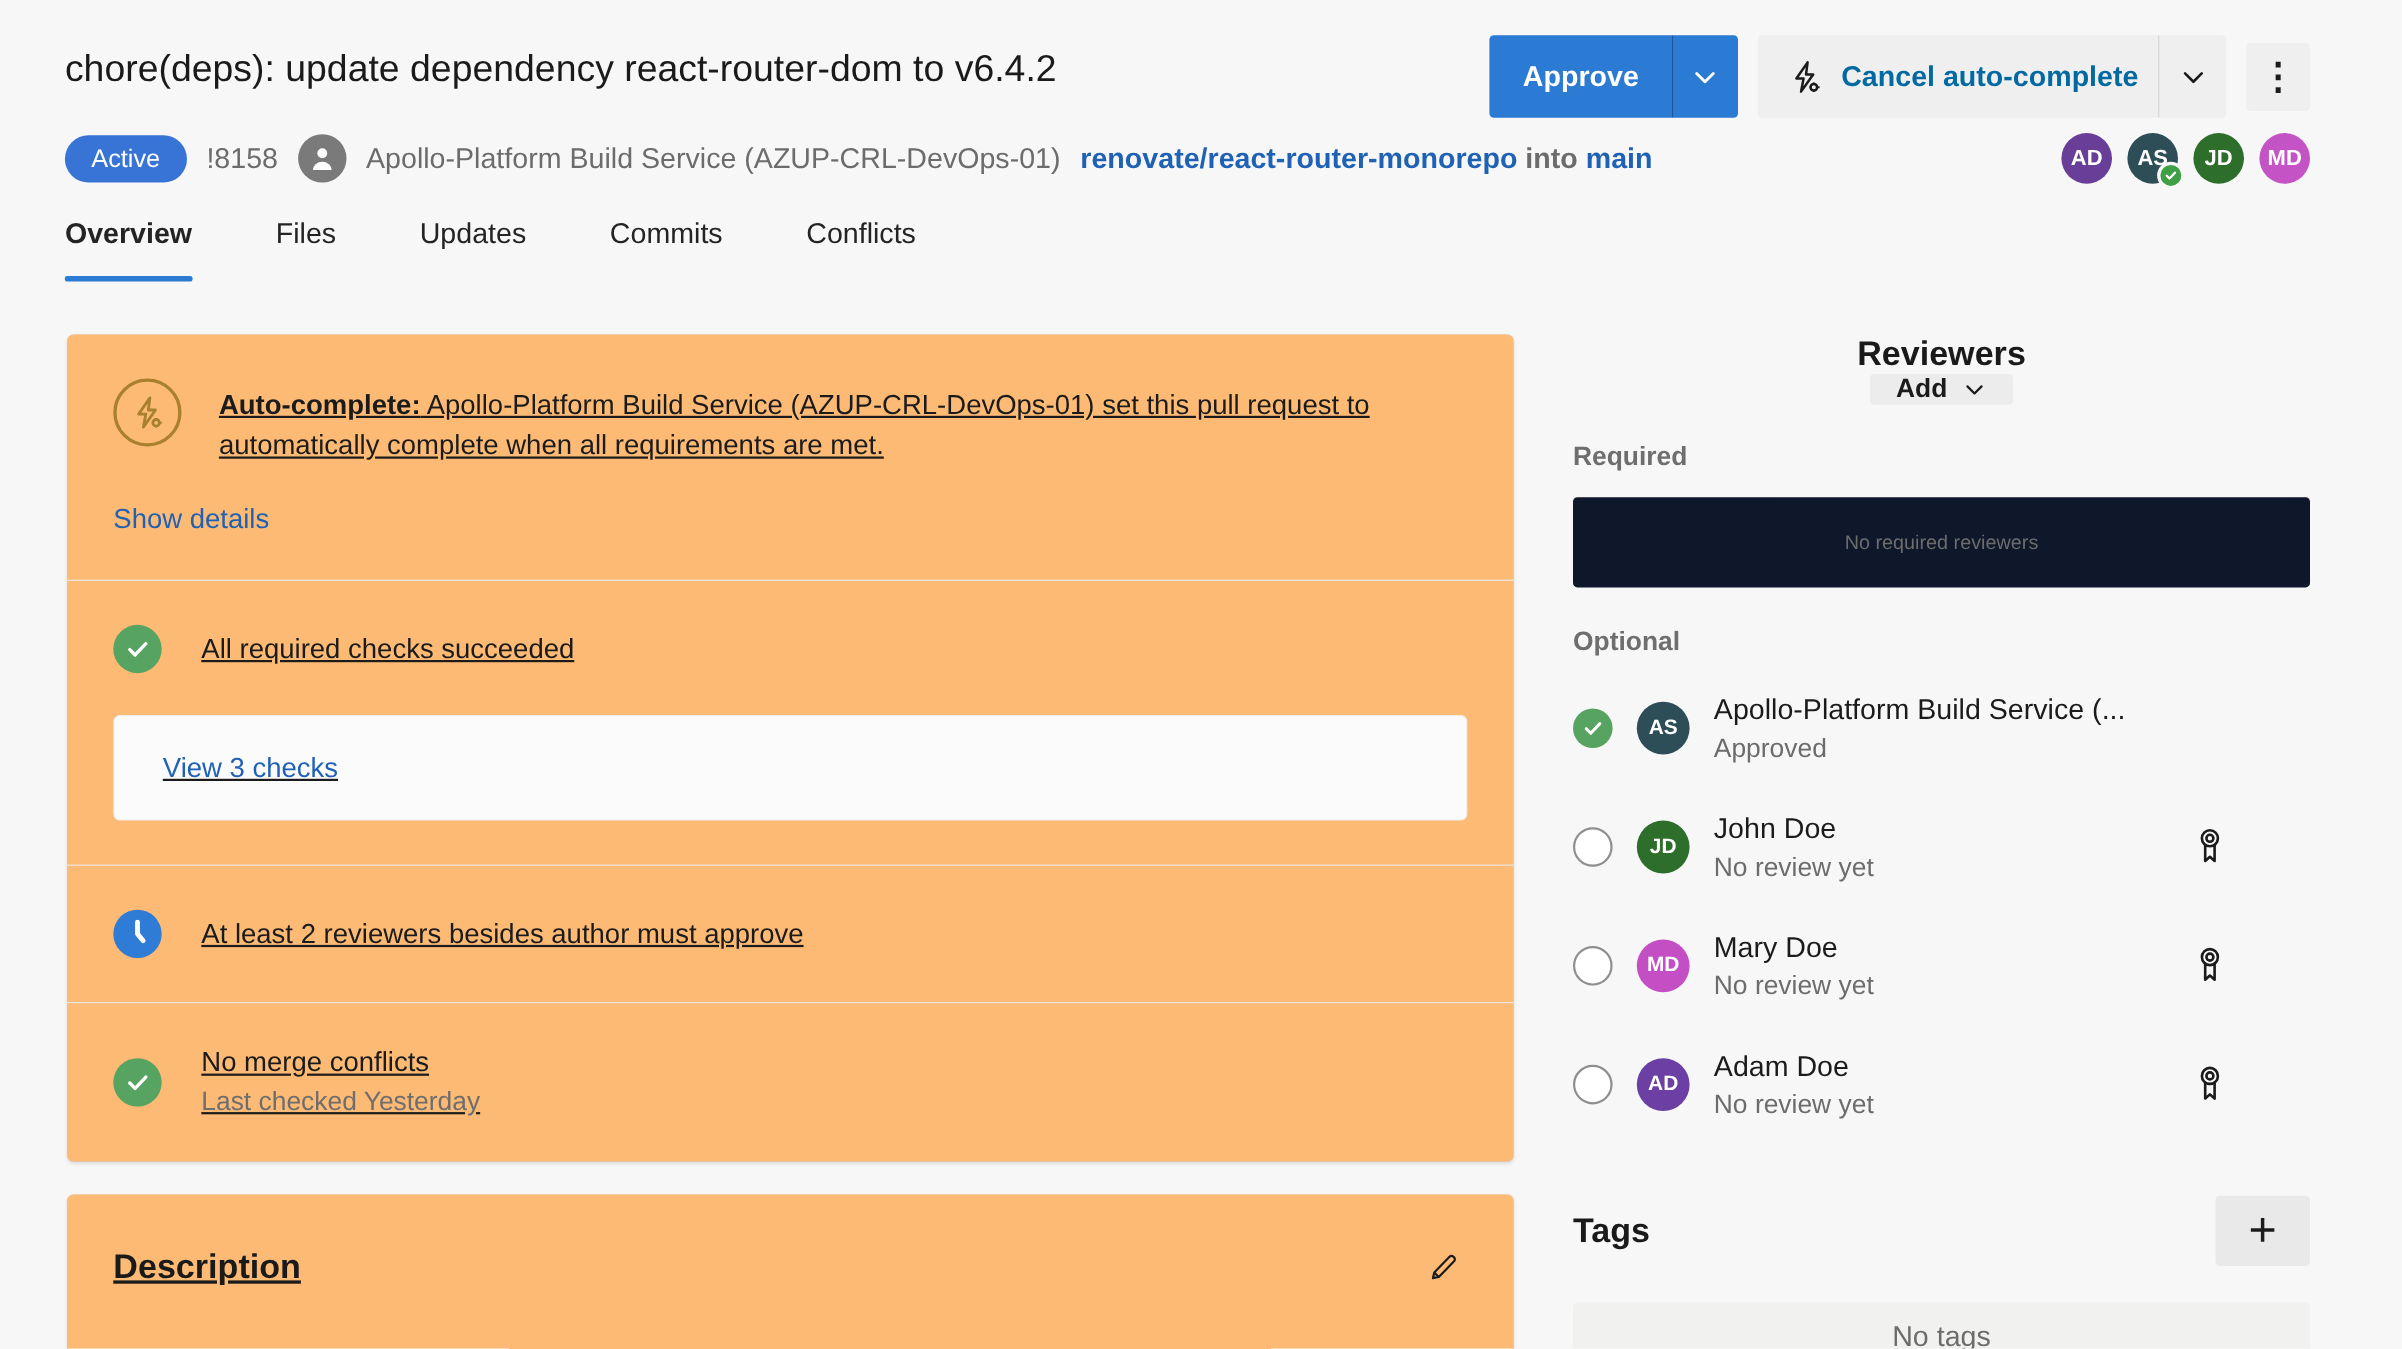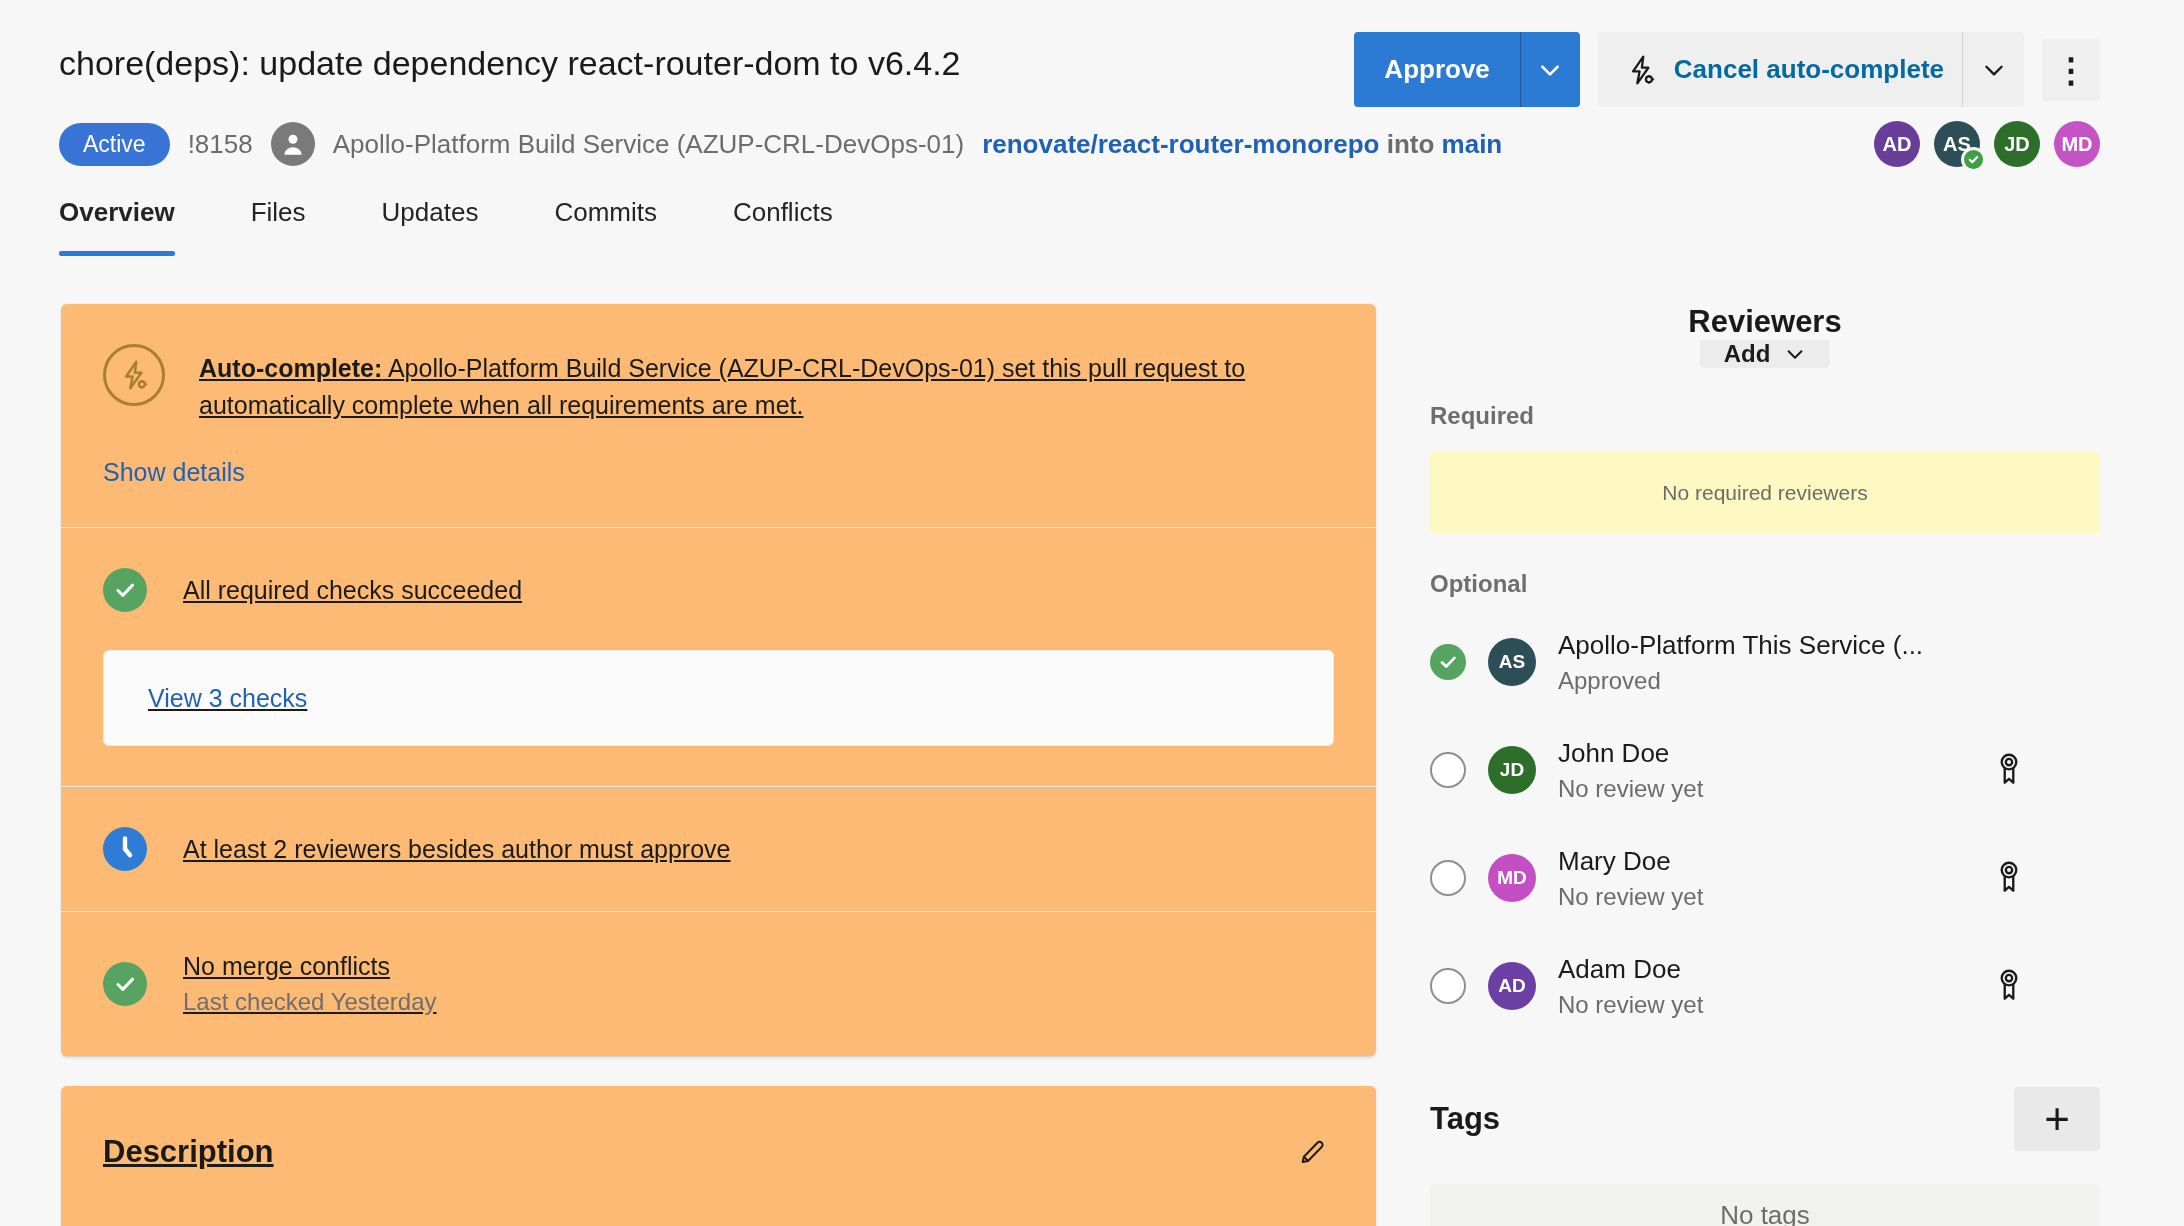--- a/index.html
+++ b/index.html
@@ -71,21 +71,21 @@
   .desc-head { display:flex; align-items:center; justify-content:space-between; }
   .h2 { font-size:31px; font-weight:700; color:#1a1a1a; }
   .pencil-btn { width:44px; height:44px; display:flex; align-items:center; justify-content:center; cursor:pointer; color:#1b1b1b; }
   .desc-body { margin-top:56px; font-size:25px; }
 
   
   .sidebar { flex:1; }
   .side-head { display:flex; align-items:center; justify-content:space-between; height:62px;flex-direction:column; }
   .add-btn { background:#ececec; border-radius:4px; height:58px; padding:0 24px; display:flex; align-items:center; gap:14px; font-size:24px; font-weight:700; color:#1b1b1b; cursor:pointer; }
   .group-label { margin-top:36px; font-size:24px; font-weight:700; color:#6e6e6e; }
-  .empty-box { margin-top:22px; background:#fef9c3; border-radius:4px; height:82px; display:flex; align-items:center; justify-content:center; color:#6c6c6c; font-size:21px;text-align:right; }
+  .empty-box { margin-top:22px; background:#0f172a; border-radius:4px; height:82px; display:flex; align-items:center; justify-content:center; color:#6c6c6c; font-size:18px;text-align:right; }
   .reviewer-rows { margin-top:26px; }
   .reviewer-row { display:flex; align-items:center; height:76px; margin-bottom:32px; }
   .vote { width:36px; height:36px; flex:none; border-radius:50%; display:flex; align-items:center; justify-content:center; }
   .vote.approved { background:#57a361; }
   .vote.none { background:#fff; border:2.5px solid #8f8f8f; }
   .reviewer-avatar { width:48px; height:48px; border-radius:50%; margin-left:22px; color:#fff; font-size:19px; font-weight:700; display:flex; align-items:center; justify-content:center; flex:none; }
   .reviewer-meta { margin-left:22px; min-width:0; }
   .reviewer-name { font-size:26px; color:#1b1b1b; white-space:nowrap; overflow:hidden; text-overflow:ellipsis; max-width:400px; }
   .reviewer-status { font-size:24px; color:#6c6c6c; margin-top:6px; }
   .ribbon { margin-left:auto; margin-right:72px; color:#1b1b1b; }
@@ -283,21 +283,21 @@
       <div class="reviewer-row">
         <span class="vote approved">
           <svg width="22" height="22" viewBox="0 0 24 24" fill="none" stroke="#fff" stroke-width="3" stroke-linecap="round" stroke-linejoin="round">
               <path d="M5.5 12.5 l4.5 4.5 9-9.5"></path>
             </svg>
         </span>
         <span class="reviewer-avatar" style="background: rgb(46, 78, 87);">
             <span>AS</span>
           </span>
         <span class="reviewer-meta">
-          <div class="reviewer-name">Apollo-Platform This Service (...</div>
+          <div class="reviewer-name">Apollo-Platform Build Service (...</div>
           <div class="reviewer-status">Approved</div>
         </span>
       </div>
 
       <div class="reviewer-row">
         <span class="vote none"></span>
         <span class="reviewer-avatar" style="background: rgb(45, 110, 43);">
             <span>JD</span>
           </span>
         <span class="reviewer-meta">

